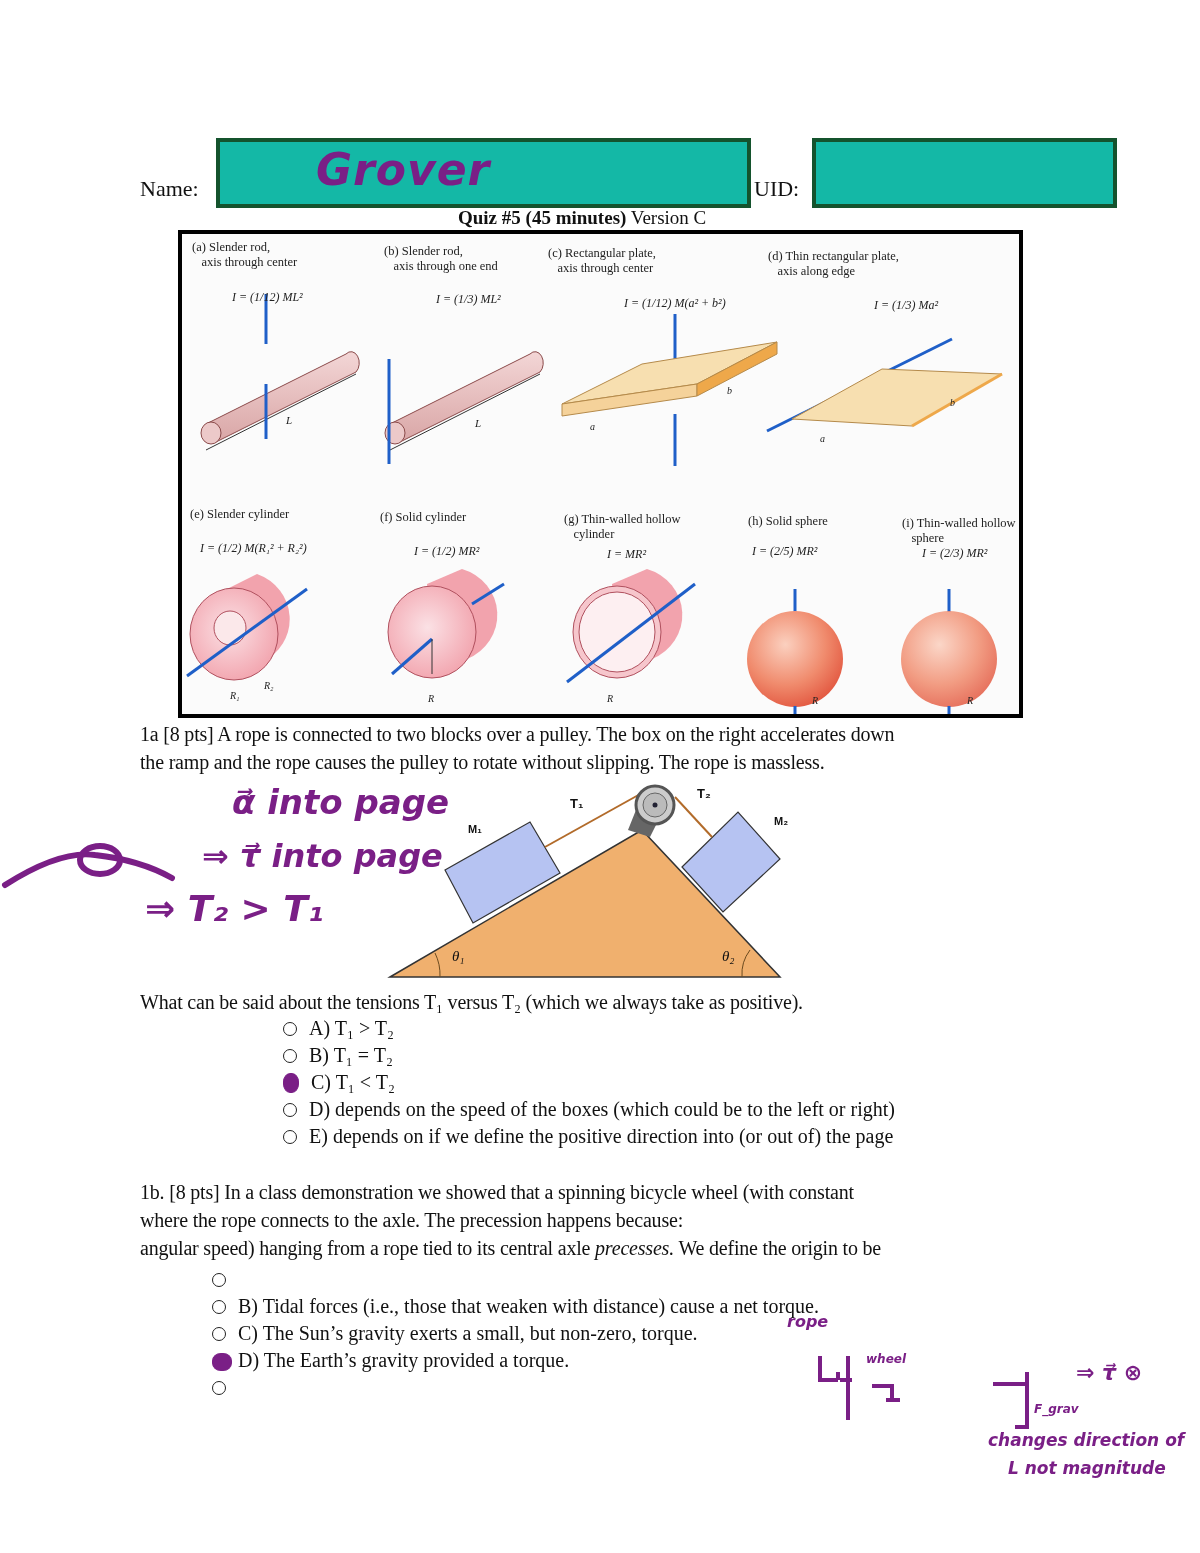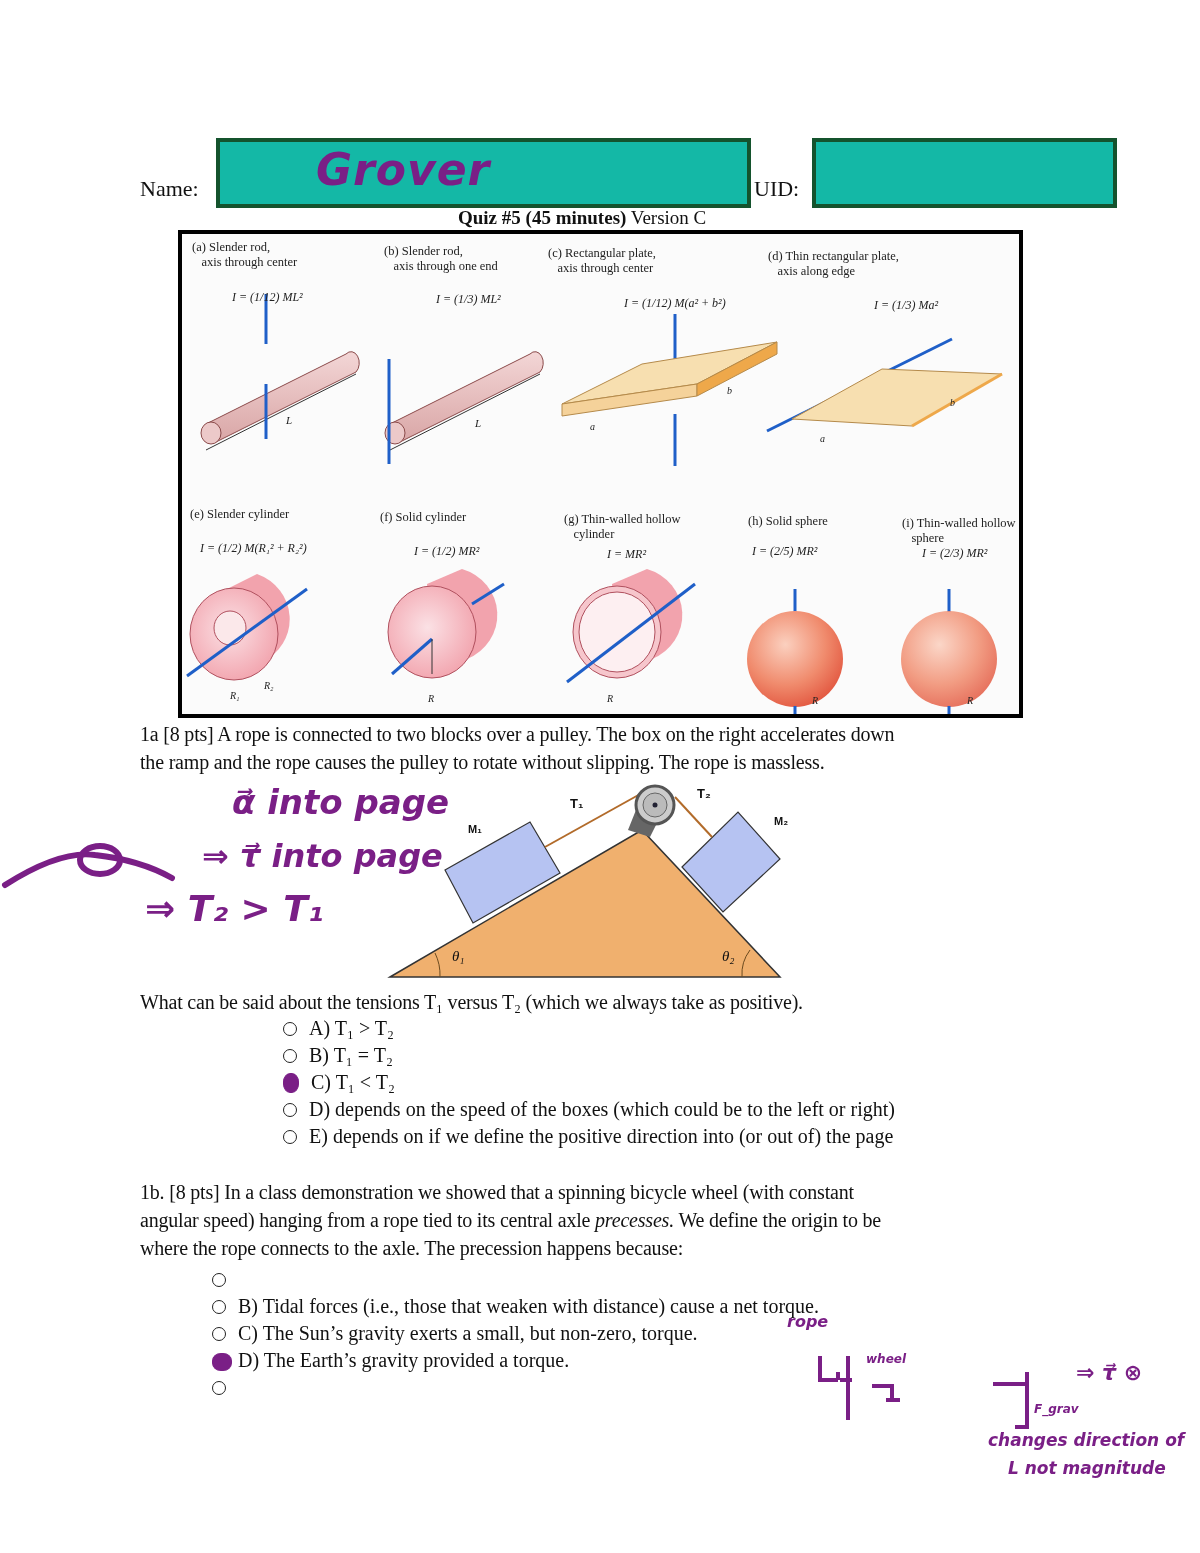--- a/index.html
+++ b/index.html
@@ -196,22 +196,22 @@
   <div class="opt" style="left:283px; top:1096px;">
     <span class="bubble"></span><span>D) depends on the speed of the boxes (which could be to the left or right)</span>
   </div>
   <div class="opt" style="left:283px; top:1123px;">
     <span class="bubble"></span><span>E) depends on if we define the positive direction into (or out of) the page</span>
   </div>
 </div>
 
 <div class="q-text" style="left:140px; top:1178px; width:940px;">
   <div>1b. [8 pts]  In a class demonstration we showed that a spinning bicycle wheel (with constant</div>
+  <div>where the rope connects to the axle. The precession happens because:</div>
   <div><span>angular speed) hanging from a rope tied to its central axle </span><em>precesses.</em><span> We define the origin to be</span></div>
-  <div>where the rope connects to the axle. The precession happens because:</div>
 </div>
 
 <div>
   <div class="opt" style="left:212px; top:1266px;">
     <span class="bubble"></span>
   </div>
   <div class="opt" style="left:212px; top:1293px;">
     <span class="bubble"></span><span>B) Tidal forces (i.e., those that weaken with distance) cause a net torque.</span>
   </div>
   <div class="opt" style="left:212px; top:1320px;">

